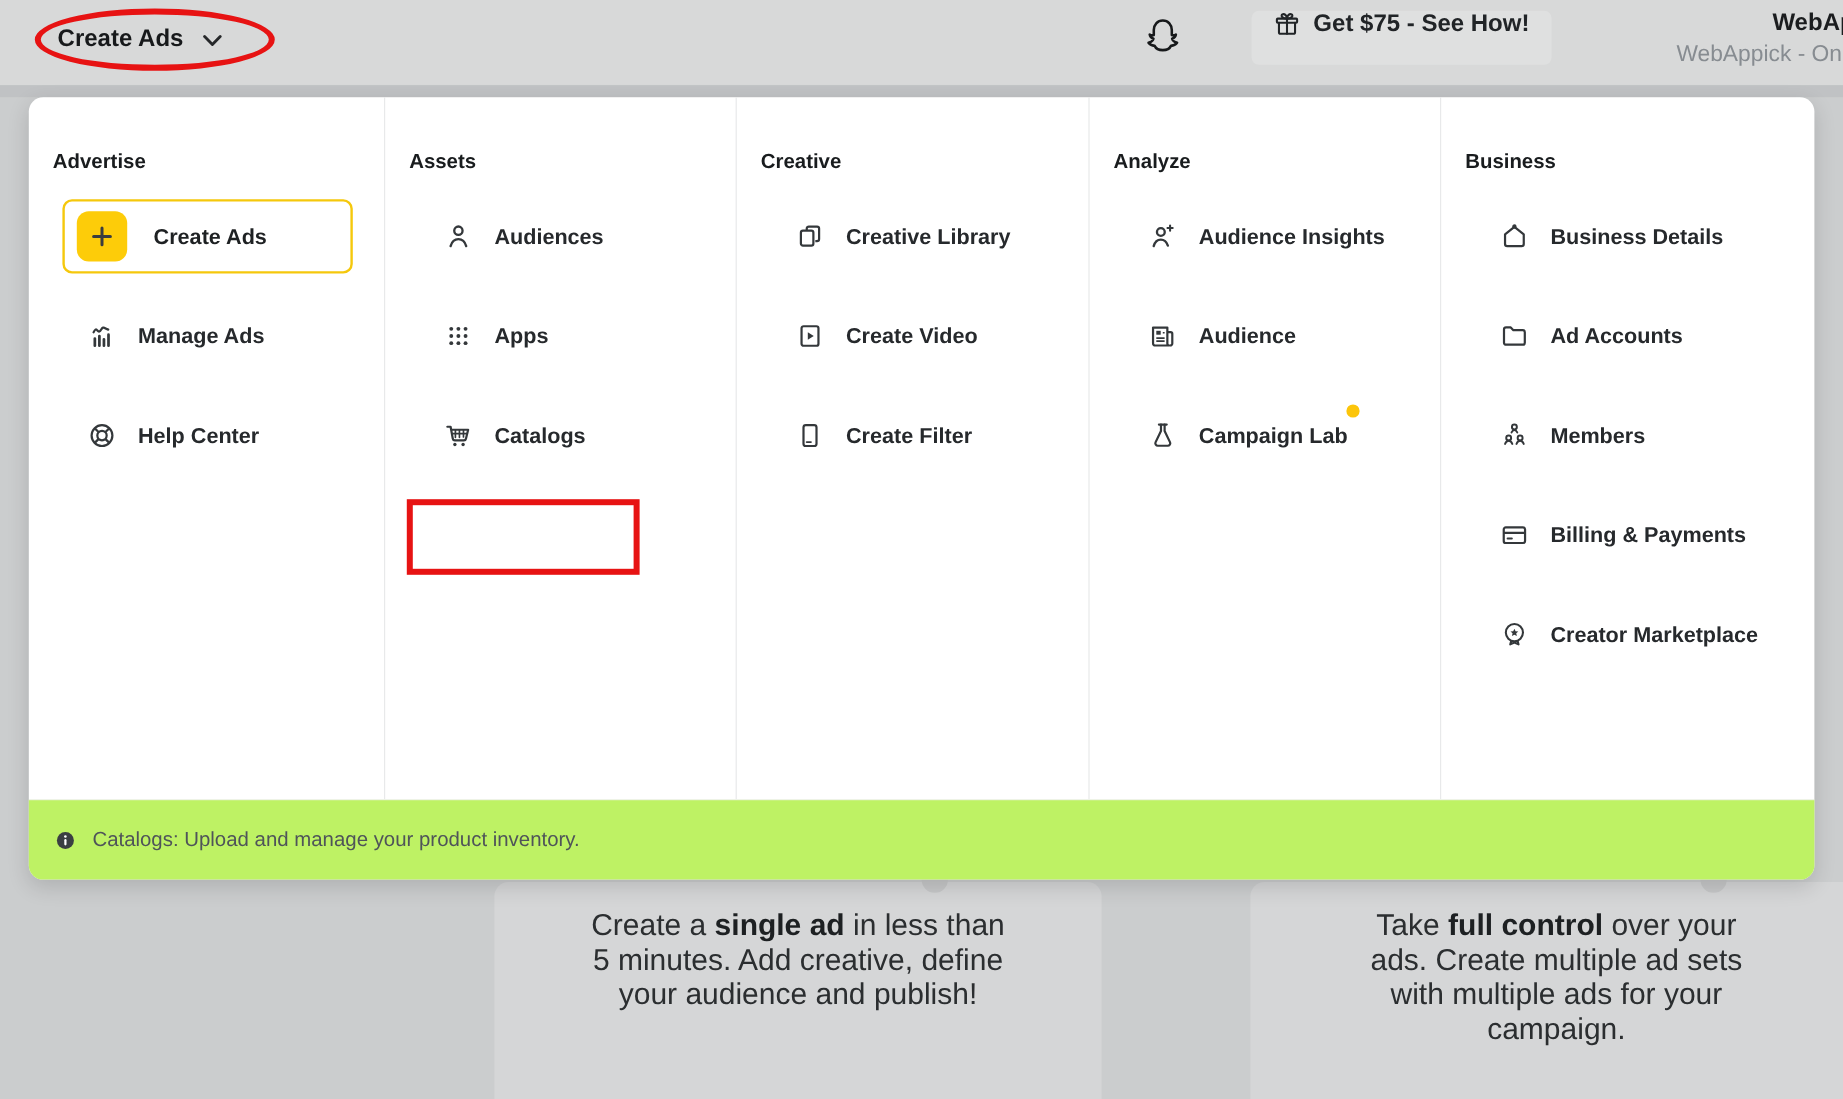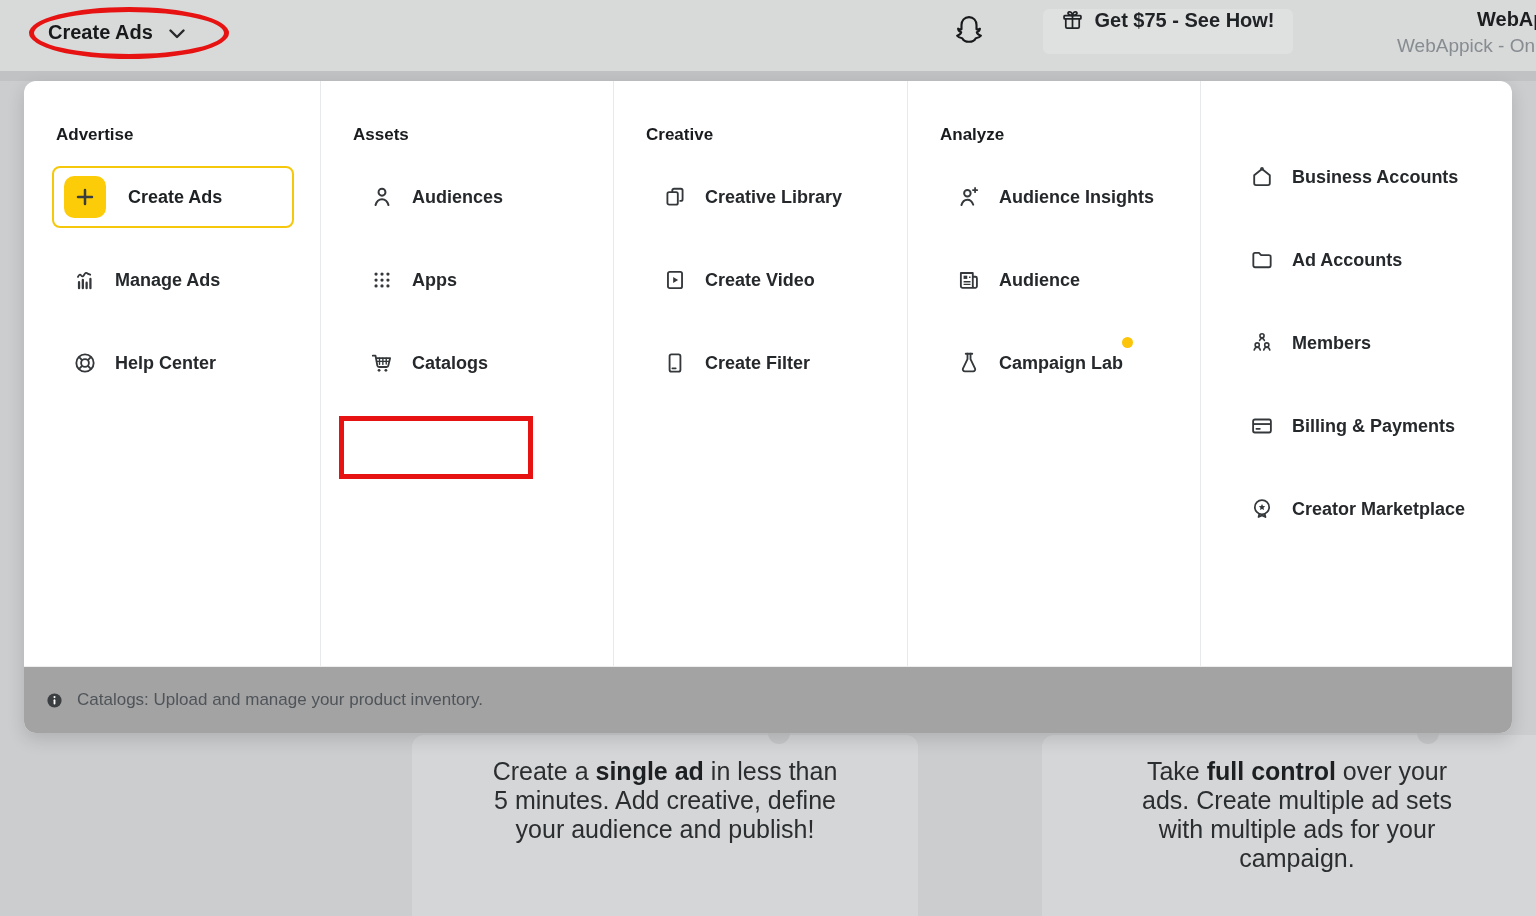--- a/index.html
+++ b/index.html
@@ -19,30 +19,30 @@
   .promo-pill { position:absolute; left:1043px; top:9px; width:250px; height:45px; background:#dfe0e0; border-radius:6px; display:flex; align-items:flex-start; justify-content:center; gap:10px; cursor:pointer; }
   .promo-pill .plabel { font-size:20px; font-weight:bold; color:#212427; }
   .acct-name { position:absolute; left:1477px; top:8px; font-size:20px; font-weight:bold; color:#1b1d1f; white-space:nowrap; }
   .acct-org  { position:absolute; left:1397px; top:35px; font-size:19px; color:#878c91; white-space:nowrap; }
 
   
   .panel { position:absolute; left:24px; top:81px; width:1488px; height:652px; background:#ffffff; border-radius:12px; box-shadow:0 6px 18px rgba(0,0,0,.14); z-index:5; display:flex; }
   .col { padding-top:44px; height:calc(100% - 67px); }
   .col + .col { border-left:1px solid #e8e9ea; }
   .col-0 { width:296px; } .col-1 { width:293px; } .col-2 { width:294px; } .col-3 { width:293px; } .col-4 { width:312px; }
-  .ct { margin-left:32px; font-size:17px; font-weight:bold; color:#191c1e; height:20px; }
+  .ct { margin-left:20px; font-size:17px; font-weight:bold; color:#191c1e; height:20px; }
   .items { margin-top:21px; }
   .mi { height:62px; margin-bottom:21px; display:flex; align-items:center; padding-left:48px; position:relative; cursor:pointer; }
   .mi .ic { width:26px; height:26px; margin-right:17px; display:flex; align-items:center; justify-content:center; flex:none; }
   .mi .lbl { font-size:18px; font-weight:bold; color:#26292c; white-space:nowrap; }
   .create-btn { height:62px; width:242px; margin-left:28px; margin-bottom:21px; border:2px solid #f5c80c; border-radius:8px; background:#ffffff; display:flex; align-items:center; padding-left:10px; cursor:pointer; }
   .ysq { width:42px; height:42px; border-radius:10px; background:#fdcc09; display:flex; align-items:center; justify-content:center; flex:none; }
   .create-btn .lbl { margin-left:22px; font-size:18px; font-weight:bold; color:#1e2123; }
   .newdot { position:absolute; left:214px; top:5px; width:11px; height:11px; border-radius:50%; background:#fcc50a; }
-  .panel-footer { position:absolute; left:0; bottom:0; width:100%; height:67px; background:#a3a3a3; border-radius:0 0 12px 12px; border-top:1px solid #ededee; display:flex; align-items:center; padding-left:22px; }
+  .panel-footer { position:absolute; left:0; bottom:0; width:100%; height:67px; background:#bef264; border-radius:0 0 12px 12px; border-top:1px solid #ededee; display:flex; align-items:center; padding-left:22px; }
   .panel-footer .ftext { margin-left:14px; font-size:17px; color:#4f5459; }
 
   
   .card { position:absolute; top:735px; height:200px; background:#d5d6d7; border-radius:12px; z-index:1; }
   .card-left  { left:412px;  width:506px; }
   .card-right { left:1042px; width:510px; }
   .peek { position:absolute; top:-13px; width:22px; height:22px; border-radius:50%; background:#c7c8c9; }
   .card-text { margin:22px auto 0; width:348px; text-align:center; font-size:25px; line-height:29px; color:#2b2e30; }
   .card-text b { font-weight:bold; color:#1d2022; }
 
@@ -240,29 +240,30 @@
             <path d="M10.6 3.5v5L6.4 17.2a1.9 1.9 0 001.8 2.6h7.6a1.9 1.9 0 001.8-2.6L13.4 8.5v-5"></path>
           </svg>
         </span>
         <span class="lbl">Campaign Lab</span>
         <span class="newdot"></span>
       </div>
     </div>
   </div>
 
   <div class="col col-4">
+    <div class="ct">Business</div>
     <div class="items">
       <div class="mi">
         <span class="ic">
           <svg width="26" height="26" viewBox="0 0 24 24" fill="none" stroke="#34383b" stroke-width="1.7" stroke-linejoin="round">
             <path d="M4.8 10.4L12 4.6l7.2 5.8v7.4a1.7 1.7 0 01-1.7 1.7H6.5a1.7 1.7 0 01-1.7-1.7z"></path>
             <circle cx="12" cy="4.4" r="1" stroke-width="1.4"></circle>
           </svg>
         </span>
-        <span class="lbl">Business Accounts</span>
+        <span class="lbl">Business Details</span>
       </div>
       <div class="mi">
         <span class="ic">
           <svg width="26" height="26" viewBox="0 0 24 24" fill="none" stroke="#34383b" stroke-width="1.7" stroke-linejoin="round">
             <path d="M4 7a1.6 1.6 0 011.6-1.6h3.6l2 2.1h7.2A1.6 1.6 0 0120 9.1v8a1.6 1.6 0 01-1.6 1.6H5.6A1.6 1.6 0 014 17.1z"></path>
           </svg>
         </span>
         <span class="lbl">Ad Accounts</span>
       </div>
       <div class="mi">

